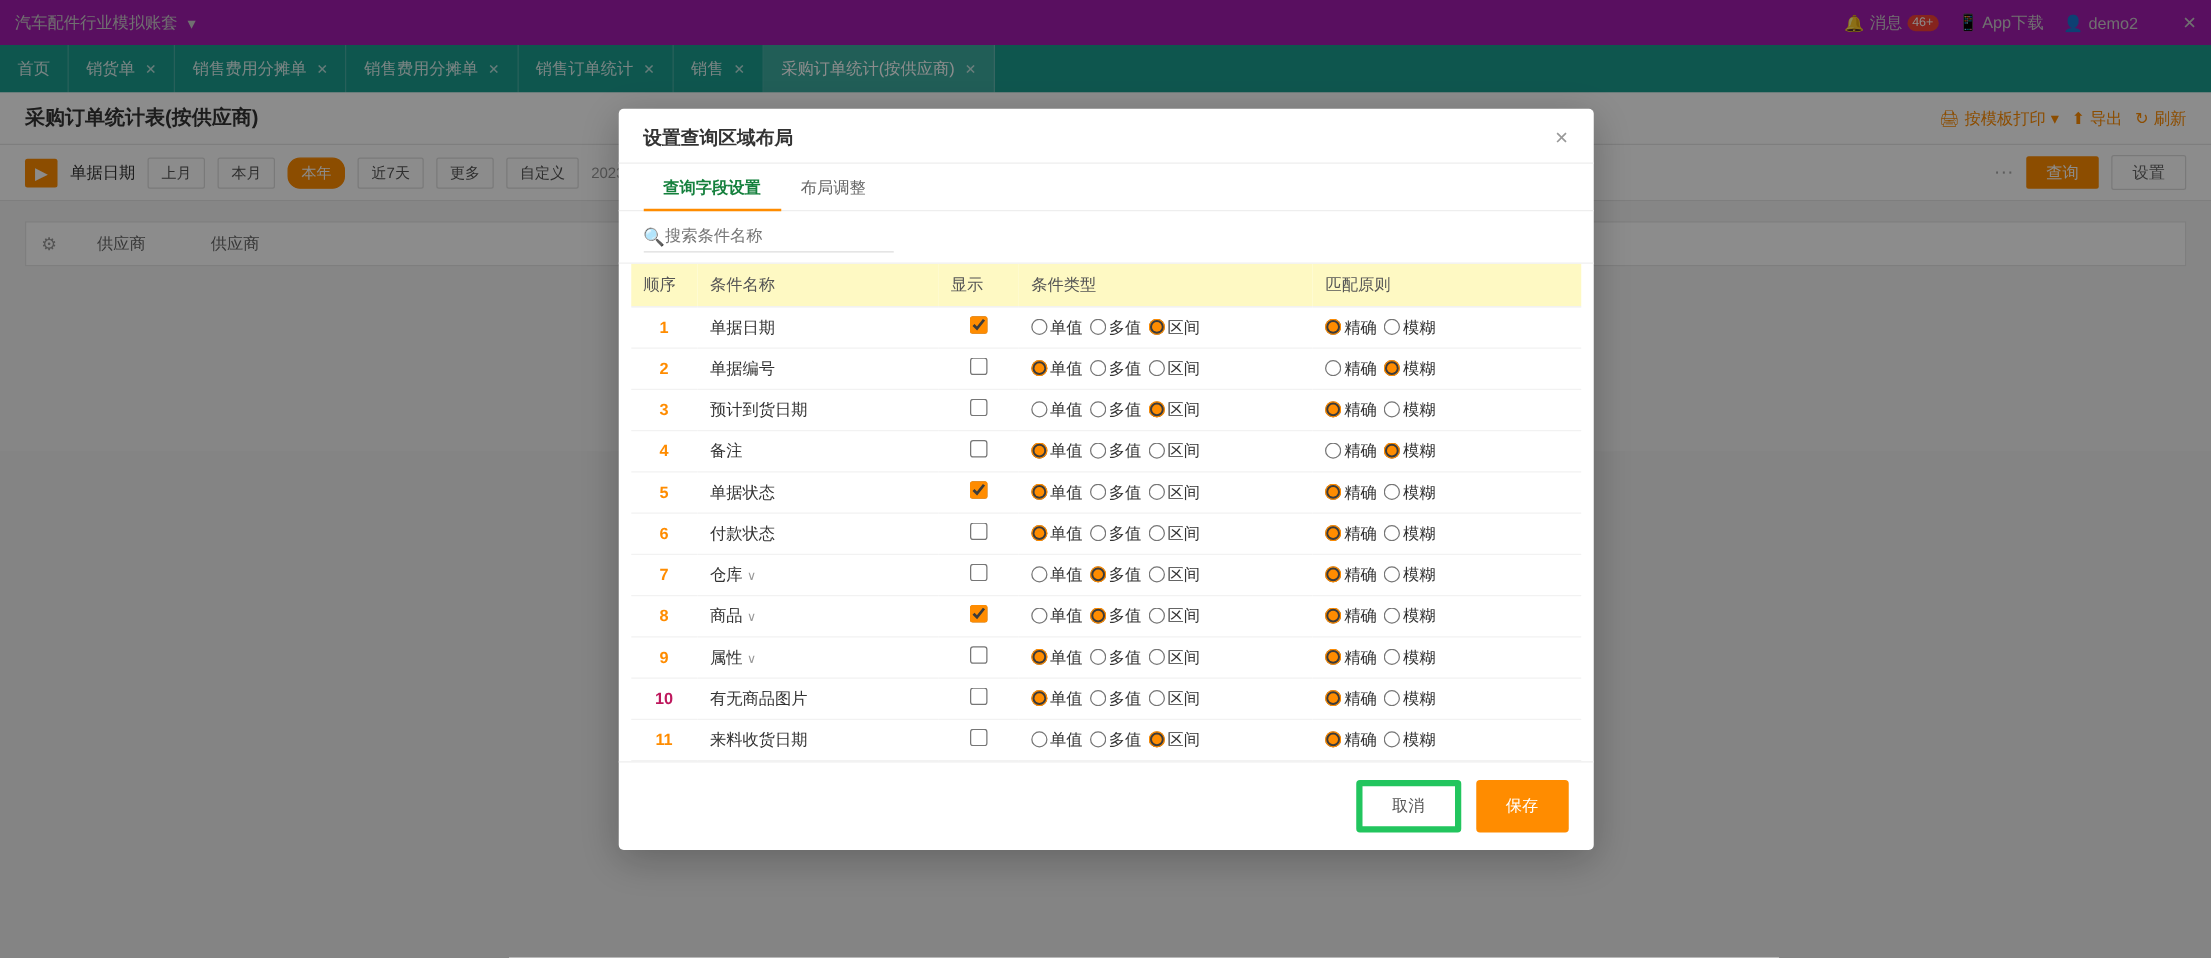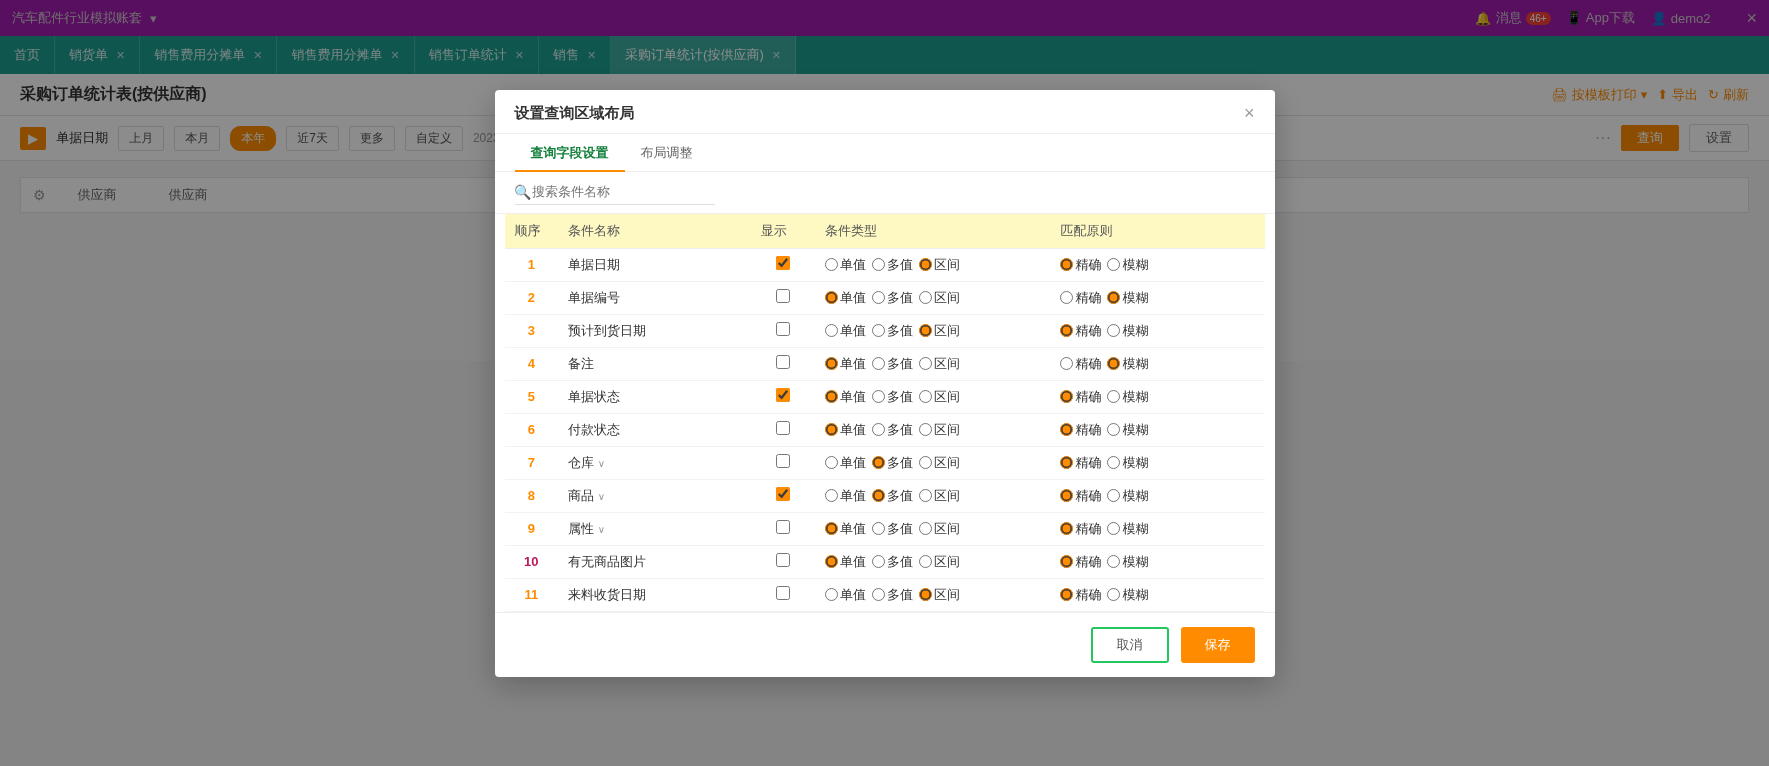--- a/index.html
+++ b/index.html
@@ -218,21 +218,21 @@
     
     .modal-footer {
       padding: 14px 20px;
       display: flex;
       justify-content: flex-end;
       gap: 12px;
       border-top: 1px solid #eee;
     }
     .btn-cancel {
       padding: 7px 24px;
-      border: 2px solid #22c55e;
+      border: 5px solid #22c55e;
       background: white;
       color: #555;
       font-size: 13px;
       border-radius: 3px;
       cursor: pointer;
     }
     .btn-save {
       padding: 7px 24px;
       background: #ff8c00;
       color: white;

